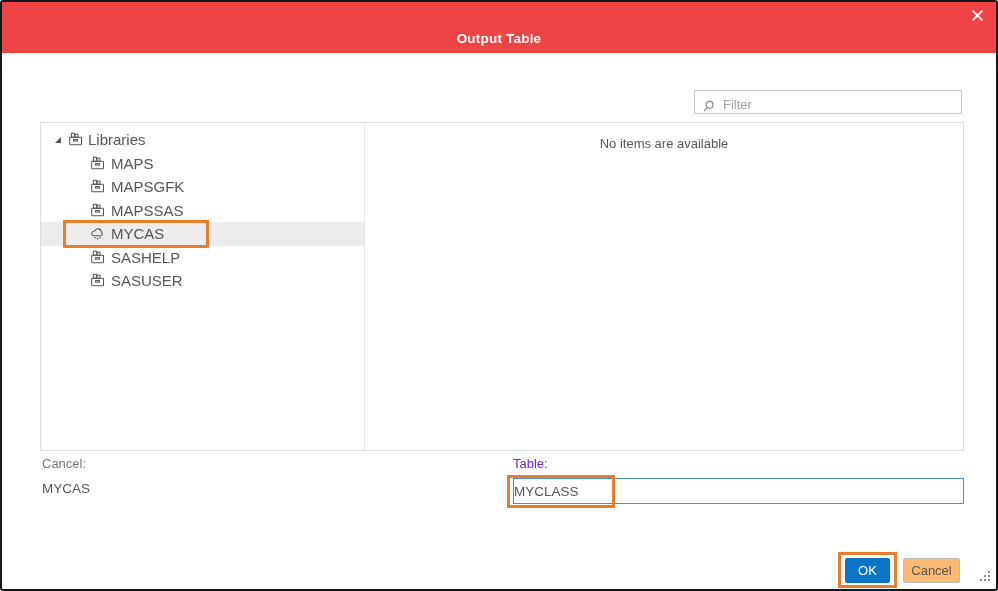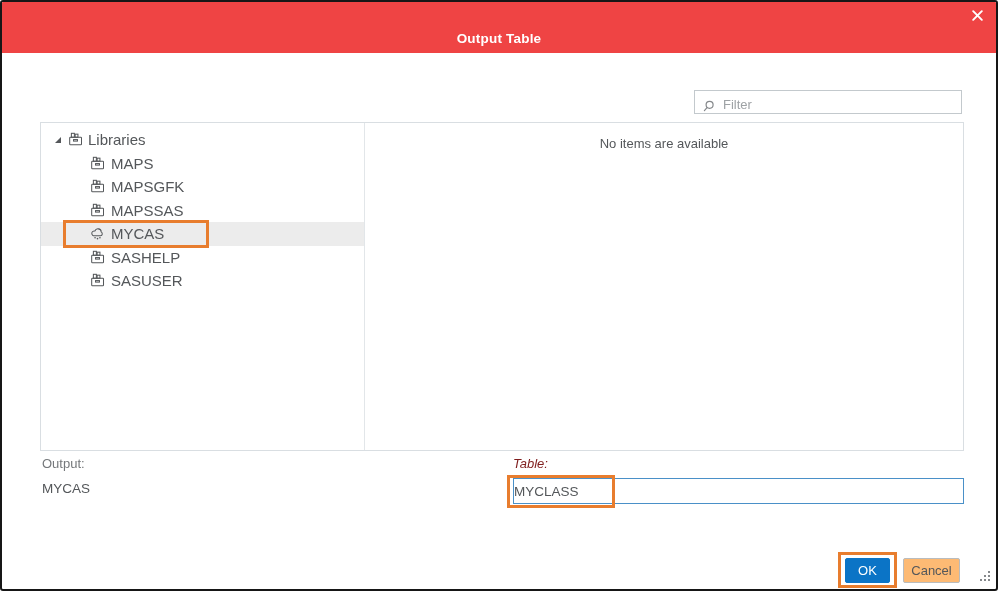--- a/index.html
+++ b/index.html
@@ -40,21 +40,21 @@
   .tree-icon{display:flex;align-items:center;justify-content:center;width:16px;height:16px;}
   .expander{display:flex;align-items:center;justify-content:center;width:9px;height:9px;}
   
   .annotation{position:absolute;border:3px solid #e87d2e;box-sizing:border-box;pointer-events:none;}
   .tree-annotation{left:22px;top:-2.5px;width:146px;height:28px;}
   .input-annotation{left:505px;top:473px;width:108px;height:33px;}
   .ok-annotation{left:836px;top:550px;width:59px;height:36px;}
   
   .lib-label{position:absolute;left:40px;top:454px;font-size:13px;color:#75787b;}
   .lib-value{position:absolute;left:40px;top:479px;font-size:13.5px;color:#54575a;}
-  .table-label{position:absolute;left:511px;top:454px;font-size:13px;color:#7f1d1d;font-style:italic;}
+  .table-label{position:absolute;left:511px;top:454px;font-size:13px;color:#6d28d9;}
   .table-input{
     position:absolute;left:511px;top:476px;width:451px;height:26px;box-sizing:border-box;
     border:1px solid #4a90c8;padding:0 0;font-size:13.5px;color:#54575a;outline:none;font-family:inherit;
   }
   
   .ok-btn{
     position:absolute;left:843px;top:556px;width:45px;height:25px;background:#0b74c6;color:#fff;
     border:1px solid #0b74c6;border-radius:2px;font-size:13px;font-family:Liberation Sans, sans-serif;cursor:pointer;
   }
   .cancel-btn{
@@ -175,21 +175,21 @@
             </span>
     <span class="tree-label">SASUSER</span>
   </div>
         </div>
     </div>
     <div class="list-panel">
       <span class="empty-msg">No items are available</span>
     </div>
   </div>
 
-  <div class="lib-label">Output:</div>
+  <div class="lib-label">Cancel:</div>
   <div class="lib-value">MYCAS</div>
 
   <div class="table-label">Table:</div>
   <input class="table-input" type="text" value="MYCLASS" style="">
   <div class="annotation input-annotation"></div>
 
   <button class="ok-btn">OK</button>
   <div class="annotation ok-annotation"></div>
   <button class="cancel-btn">Cancel</button>
 

